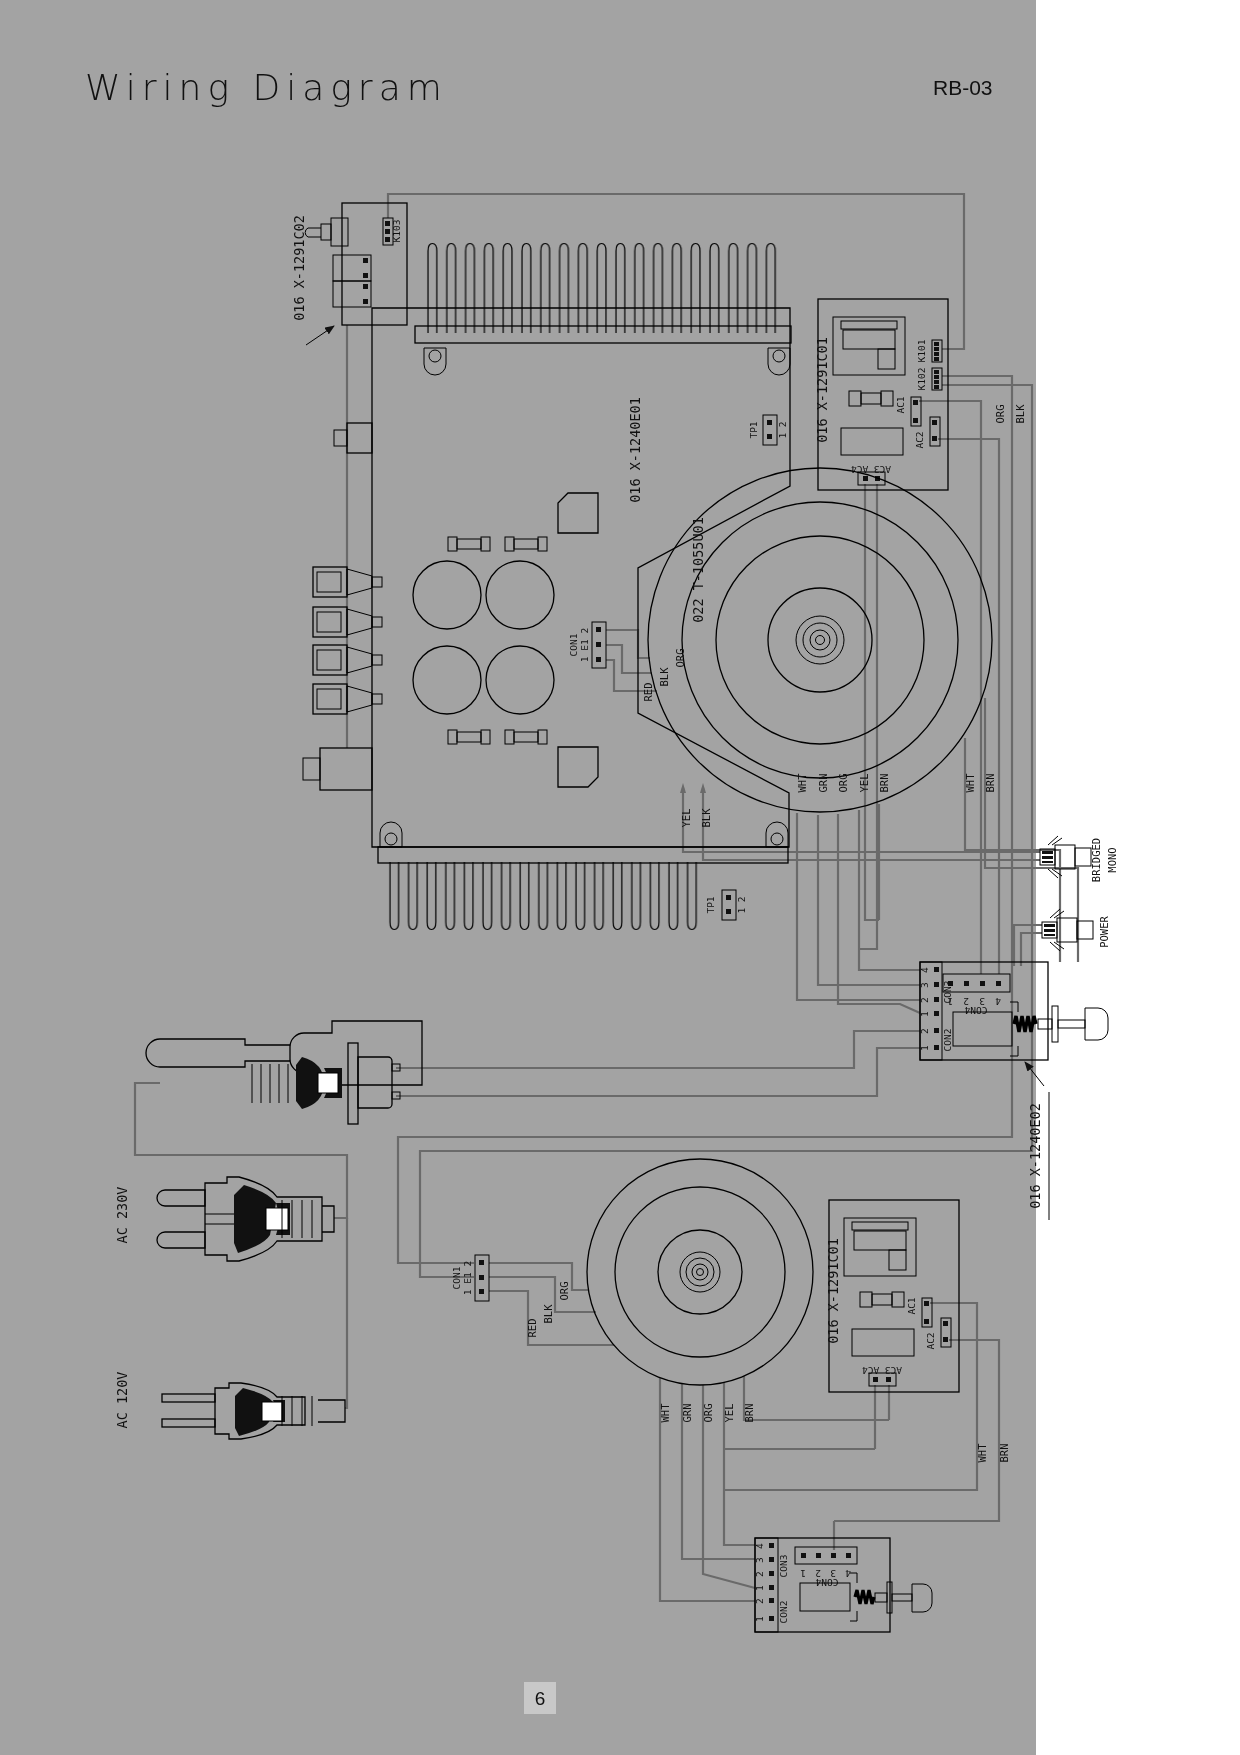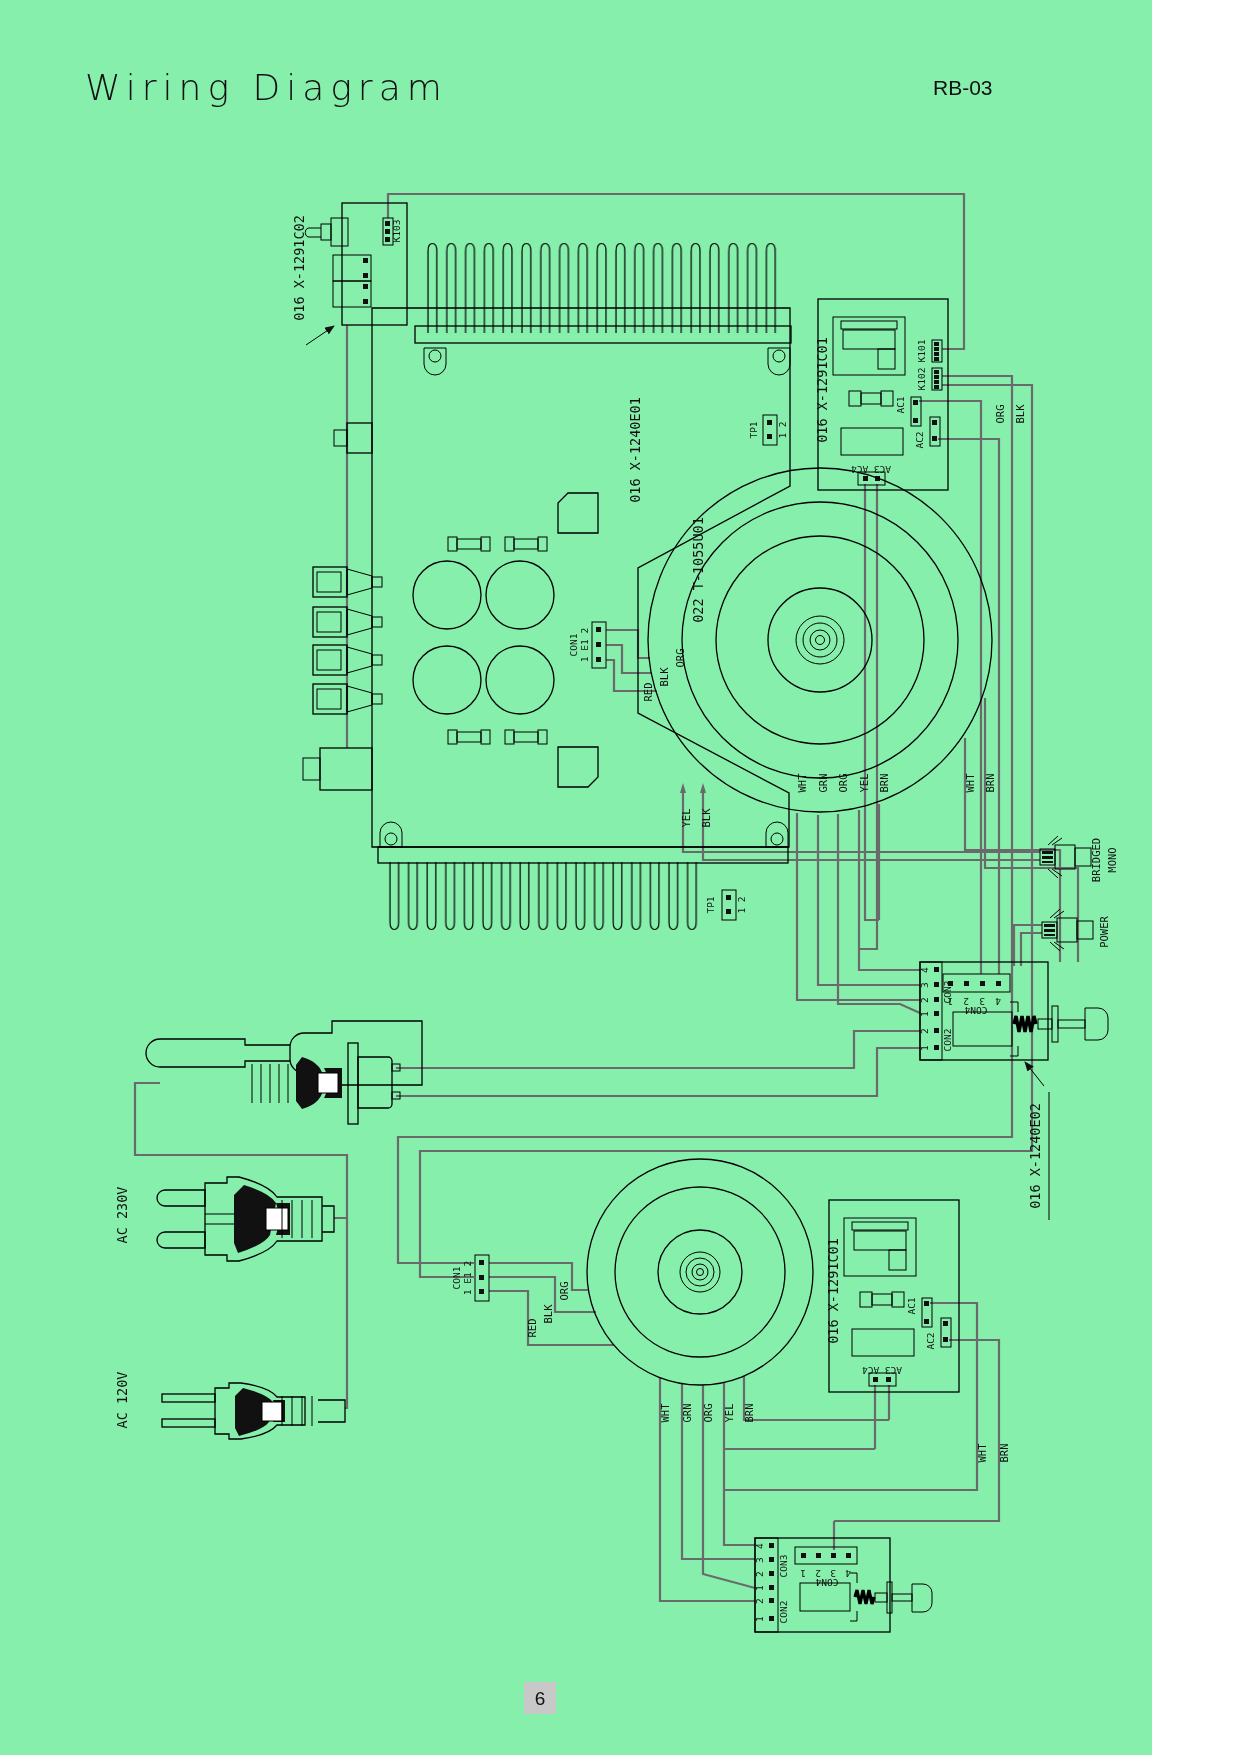--- a/index.html
+++ b/index.html
@@ -1,16 +1,16 @@
 <!DOCTYPE html>
 <html><head>
 <meta charset="utf-8">
 <style>
   html,body{margin:0;padding:0;background:#ffffff;}
-  .page{width:1152px;height:1755px;position:relative;background:#86efac;font-family:"DejaVu Sans",sans-serif;}
+  .page{width:1036px;height:1755px;position:relative;background:#a3a3a3;font-family:"DejaVu Sans",sans-serif;}
   svg{display:block}
   .o{fill:none;stroke:#000;stroke-width:1.3}
   .o1{fill:none;stroke:#000;stroke-width:1}
   .w{fill:none;stroke:#6a6a6a;stroke-width:2.2}
   .pin{fill:#111;stroke:none}
   .blk{fill:#111;stroke:none}
   text{fill:#111;font-family:"DejaVu Sans Mono",monospace}
   .t9{font-size:9.5px}
   .t10{font-size:10.5px}
   .t13{font-size:13.5px}

